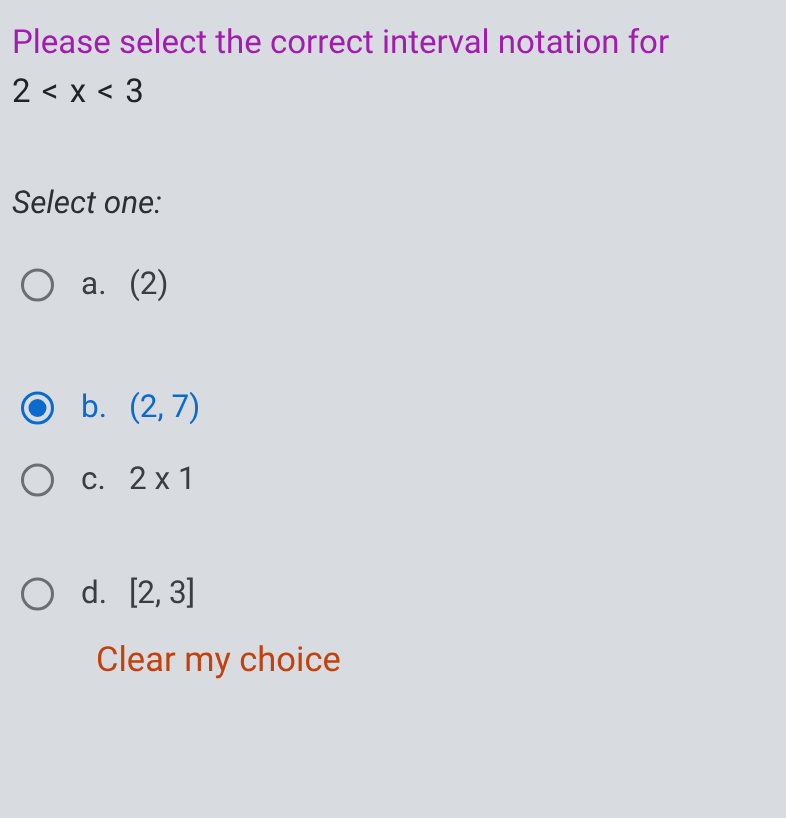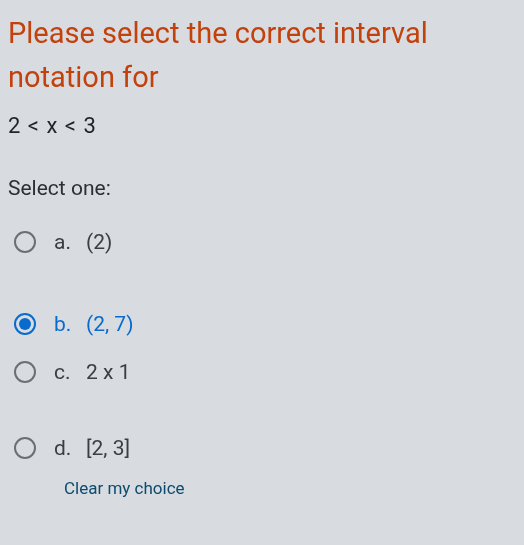--- a/index.html
+++ b/index.html
@@ -10,35 +10,36 @@
     body {
       font-family: -apple-system, BlinkMacSystemFont, "Segoe UI", Roboto, Arial, sans-serif;
       background: #d8dce0;
       width: 524px;
       height: 545px;
       padding: 12px 0 0 8px;
       color: #2a2d2f;
       overflow: hidden;
     }
     .question-text {
-      font-size: 29px;
+      font-size: 22px;
       line-height: 1.5;
-      margin-bottom: 14px;
-      color: #c2410c;
+      margin-bottom: 4px;
+      color: #a21caf;
     }
     .inequality {
       font-size: 22px;
-      margin-bottom: 38px;
+      margin-bottom: 50px;
       color: #1f2326;
       letter-spacing: 1px;
     }
     .prompt {
       font-size: 21px;
       color: #2c3033;
       margin-bottom: 18px;
+      font-style: italic;
     }
     .options {
       display: flex;
       flex-direction: column;
     }
     .option {
       display: flex;
       align-items: center;
       padding: 12px 0 12px 6px;
       cursor: pointer;
@@ -78,22 +79,22 @@
     .letter {
       font-size: 21px;
       color: #3a3e41;
       width: 32px;
     }
     .answer {
       font-size: 21px;
       color: #3a3e41;
     }
     .clear {
-      color: #0c4a6e;
-      font-size: 17px;
+      color: #c2410c;
+      font-size: 23px;
       padding: 6px 0 0 56px;
       cursor: pointer;
     }
   </style>
 </head>
 <body>
 
 <div class="question-text">Please select the correct interval notation for</div>
 <div class="inequality">2 &lt; x &lt; 3</div>
 

